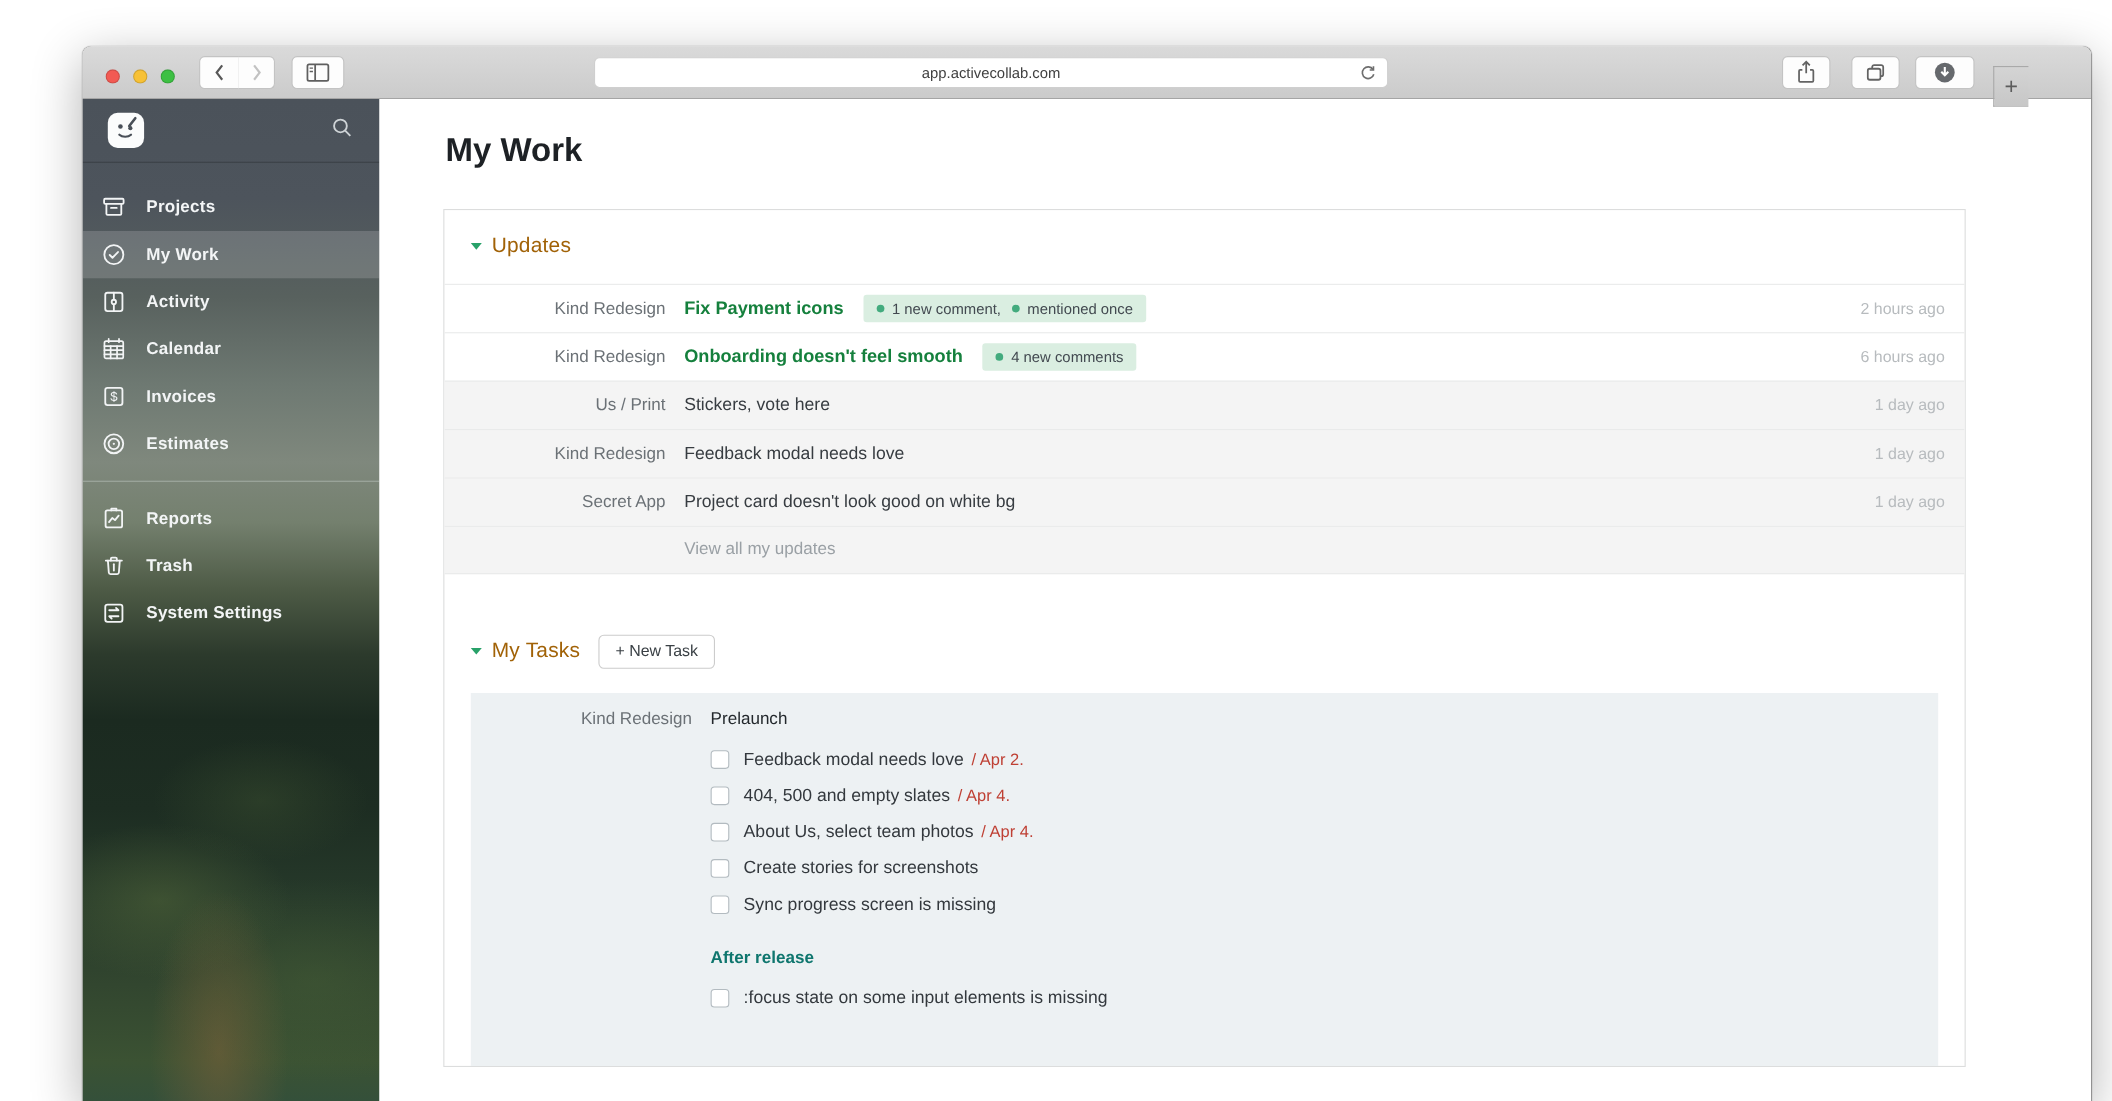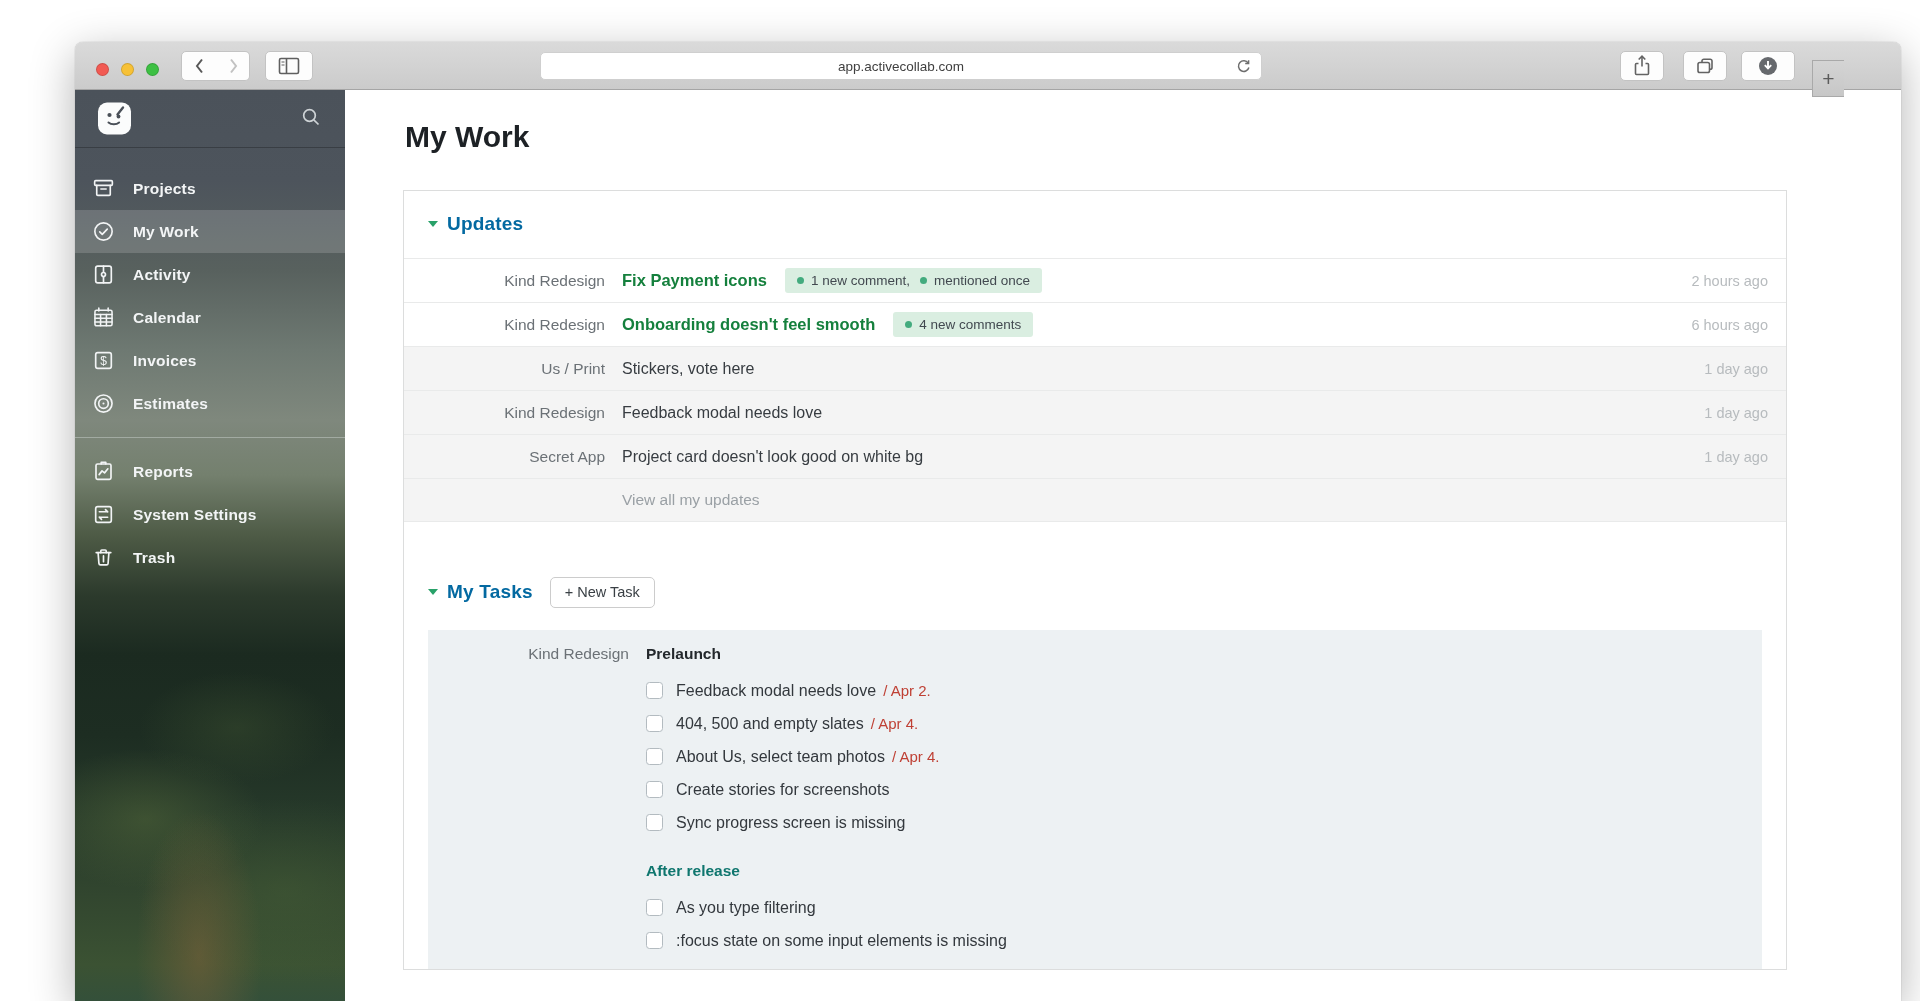--- a/index.html
+++ b/index.html
@@ -72,21 +72,21 @@
   .page-sub { margin:12px 0 0 60px; font-size:17px; line-height:22px; color:#3e444a; }
 
   .card { margin:36px 0 0 58px; width:1384px; height:780px; overflow:hidden;
     border:1px solid #dcdddd; background:#fff; }
 
   .sec-header { margin:21px 24px 0; height:24px; display:flex; align-items:center;
     cursor:pointer; }
   .tri { width:0; height:0; border-left:5px solid transparent;
     border-right:5px solid transparent; border-top:6px solid #28a169;
     display:inline-block; margin-right:9px; }
-  .sec-title { color:#0369a1; font-size:19px; font-weight:bold; letter-spacing:.2px; }
+  .sec-title { color:#a16207; font-size:19px; font-weight:normal; letter-spacing:.2px; }
 
   .updates-table { margin-top:22px; }
   .u-row { display:grid; grid-template-columns:201px 1fr 150px; column-gap:17px;
     align-items:center; height:44px; border-top:1px solid #e9eaea; padding-right:18px;
     cursor:pointer; }
   .u-row:last-child { border-bottom:1px solid #e9eaea; }
   .u-row.read { background:#f4f4f4; }
   .u-proj { text-align:right; font-size:15.5px; color:#6b7176; }
   .u-title { font-size:16px; color:#373c41; display:flex; align-items:center; }
   .u-row.unread .u-title > .t { font-weight:bold; font-size:16.5px; color:#15803d; }
@@ -103,21 +103,21 @@
   .newtask-btn { margin-left:17px; background:#fff; border:1px solid #cccccc;
     border-radius:5px; height:31px; padding:0 14px; font-size:14.5px; color:#3a4045;
     display:flex; align-items:center; cursor:pointer;
     font-family:"Liberation Sans", sans-serif; }
 
   .tasks-panel { margin:22px 24px 0; height:342px; background:#edf1f3;
     padding-top:14px; overflow:hidden; }
   .panel-head { display:grid; grid-template-columns:201px 1fr; column-gap:17px;
     line-height:20px; }
   .p-proj { text-align:right; font-size:15.5px; color:#6b7176; }
-  .p-group { font-size:15.5px; font-weight:bold; color:#23282c; }
+  .p-group { font-size:15.5px; font-weight:normal; color:#23282c; }
   .task-list { margin-top:10px; }
   .task { display:flex; align-items:center; height:33px; margin-left:218px; }
   .cbox { width:17px; height:17px; background:#fff; border:1.5px solid #b3bbc0;
     border-radius:3.5px; flex:0 0 17px; cursor:pointer; }
   .task .txt { margin-left:13px; font-size:16px; color:#33383d; cursor:pointer; }
   .task .due { margin-left:7px; font-size:15px; color:#bf4034; }
   .group2 { margin:22px 0 0 218px; line-height:20px; font-size:15.5px;
     font-weight:bold; color:#0f766e; }
 </style>
 </head>
@@ -289,37 +289,37 @@
                 <rect x="4.8" y="4.8" width="14.4" height="14.8" rx="1.5"></rect>
                 <path d="M9.8 4.8V3.2h4.4v1.6"></path>
                 <polyline points="7.8,15 10.6,11.4 13,13.3 16.2,9.4"></polyline>
               </svg>
             </span>
           <span class="nlabel">Reports</span>
         </div>
         <div class="nav-item">
           <span class="nicon">
               <svg width="25" height="25" viewBox="0 0 24 24" fill="none" stroke="#f2f4f5" stroke-width="1.6" stroke-linecap="round" stroke-linejoin="round">
-                <rect x="4.5" y="4.5" width="15" height="15" rx="2"></rect>
-                <path d="M8 9.4h8M13.9 7.3l2.1 2.1"></path>
-                <path d="M16 14.6H8M10.1 16.7 8 14.6"></path>
-              </svg>
-            </span>
-          <span class="nlabel">System Settings</span>
-        </div>
-        <div class="nav-item">
-          <span class="nicon">
-              <svg width="25" height="25" viewBox="0 0 24 24" fill="none" stroke="#f2f4f5" stroke-width="1.6" stroke-linecap="round" stroke-linejoin="round">
                 <line x1="5" y1="7.3" x2="19" y2="7.3"></line>
                 <path d="M9.4 7.3V5.8a1 1 0 0 1 1-1h3.2a1 1 0 0 1 1 1v1.5"></path>
                 <path d="M6.8 7.3l.8 10.4a1.5 1.5 0 0 0 1.5 1.4h5.8a1.5 1.5 0 0 0 1.5-1.4l.8-10.4"></path>
                 <line x1="12" y1="10.5" x2="12" y2="16"></line>
               </svg>
             </span>
           <span class="nlabel">Trash</span>
+        </div>
+        <div class="nav-item">
+          <span class="nicon">
+              <svg width="25" height="25" viewBox="0 0 24 24" fill="none" stroke="#f2f4f5" stroke-width="1.6" stroke-linecap="round" stroke-linejoin="round">
+                <rect x="4.5" y="4.5" width="15" height="15" rx="2"></rect>
+                <path d="M8 9.4h8M13.9 7.3l2.1 2.1"></path>
+                <path d="M16 14.6H8M10.1 16.7 8 14.6"></path>
+              </svg>
+            </span>
+          <span class="nlabel">System Settings</span>
         </div>
       </div>
     </div>
 
     <div class="main">
       <h1 class="page-title">My Work</h1>
 
       <div class="card">
 
         <div class="sec-header">
@@ -424,24 +424,20 @@
               <span class="cbox"></span>
               <span class="txt">Sync progress screen is missing</span>
             </div>
           </div>
 
           <div class="group2">After release</div>
 
           <div class="task-list">
             <div class="task">
               <span class="cbox"></span>
-              <span class="txt">As you type filtering</span>
-            </div>
-            <div class="task">
-              <span class="cbox"></span>
               <span class="txt">:focus state on some input elements is missing</span>
             </div>
           </div>
         </div>
 
       </div>
     </div>
   </div>
 </div>
 

